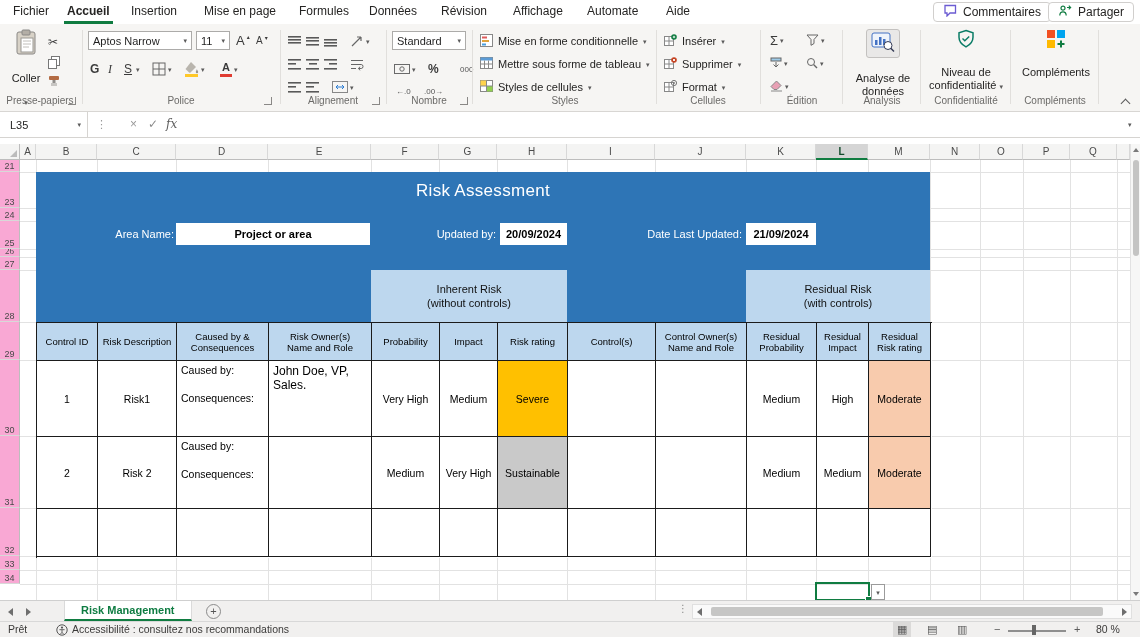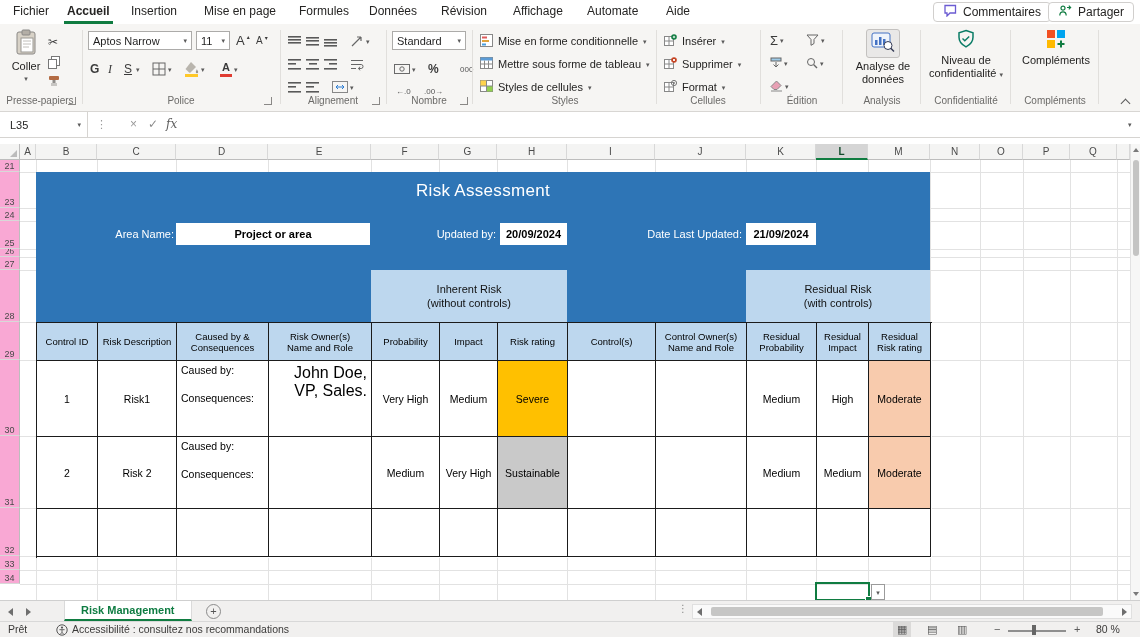--- a/index.html
+++ b/index.html
@@ -10,21 +10,21 @@
 #menubar{position:absolute;left:0;top:0;width:1140px;height:24px;background:#fff;z-index:8}
 .mtab{position:absolute;top:0;height:24px;line-height:23px;font-size:12px;color:#252423;padding:0 3px;cursor:default}
 .mtab.active{font-weight:700;border-bottom:3px solid #107C41}
 .topbtn{position:absolute;top:2px;height:20px;border:1px solid #D1CFCD;border-radius:4px;background:#fff;
   display:flex;align-items:center;gap:6px;padding:0 9px;font-size:12px;color:#252423}
 
 #ribbon{position:absolute;left:0;top:24px;width:1140px;height:88px;background:#F6F5F3;border-bottom:1px solid #D8D6D3;z-index:8}
 .gsep{position:absolute;top:6px;height:74px;width:1px;background:#E1DFDC}
 .glabel{position:absolute;top:70px;height:14px;font-size:10px;color:#6b6a68;text-align:center;line-height:14px;white-space:nowrap}
 .launcher{position:absolute;width:8px;height:8px;border-right:1.5px solid #8a8886;border-bottom:1.5px solid #8a8886}
-.bigbtn{position:absolute;display:flex;flex-direction:column;align-items:center;gap:2px;font-size:11px;color:#252423;text-align:center;line-height:13px}
+.bigbtn{position:absolute;display:flex;flex-direction:column;align-items:center;gap:14px;font-size:11px;color:#252423;text-align:center;line-height:13px}
 .rowbtn{position:absolute;height:20px;display:flex;align-items:center;gap:5px;font-size:11px;color:#252423;white-space:nowrap}
 .combo{position:absolute;height:19px;background:#fff;border:1px solid #ACABA9;display:flex;align-items:center;justify-content:space-between;padding:0 4px;font-size:11px;color:#1f1f1f}
 .icbtn{position:absolute;height:18px;display:flex;align-items:center;justify-content:center;gap:2px;font-size:12px;color:#3b3b3b}
 .caret{font-size:7px;color:#5a5a5a;line-height:1}
 .gB{font-weight:700}
 .gI{font-style:italic;font-family:"Liberation Serif",serif}
 .gU{text-decoration:underline}
 .colorbar{display:block;width:12px;height:3px;margin-top:1px}
 .lines{width:13px;height:11px;background-repeat:no-repeat}
 .al-l{background-image:linear-gradient(#595959,#595959),linear-gradient(#595959,#595959),linear-gradient(#595959,#595959);
@@ -68,21 +68,21 @@
 
 #rtable{position:absolute;left:36px;top:322px;width:896px;height:236px;display:grid;
   grid-template-columns:61px 79px 92px 103px 68px 58px 70px 88px 91px 70px 52px 62px;
   grid-template-rows:38px 76px 72px 48px;z-index:3;background:#fff;
   border-left:1px solid #1b1b1b;border-top:1px solid #1b1b1b;font-size:10.5px;color:#000}
 .tc{border-right:1px solid #1b1b1b;border-bottom:1px solid #1b1b1b;display:flex;align-items:center;justify-content:center;
   text-align:center;overflow:hidden;padding:1px}
 .th{background:#BDD7EE;font-size:9.5px;line-height:11px;white-space:pre-line}
 .cause{flex-direction:column;align-items:flex-start;justify-content:flex-start;text-align:left;padding:3px 4px}
 .cons{margin-top:16px}
-.owner{align-items:flex-start;justify-content:flex-start;text-align:right;padding:3px 4px;font-size:16px}
+.owner{align-items:flex-start;justify-content:flex-start;text-align:left;padding:3px 4px;font-size:12px}
 .sev{background:#FFC000}
 .sus{background:#C9C9C9}
 .mod{background:#F8CBAD}
 
 #sel{position:absolute;left:815px;top:582px;width:55px;height:19px;border:2px solid #107C41;z-index:6}
 #sel:after{content:"";position:absolute;right:-4px;bottom:-4px;width:5px;height:5px;background:#107C41;border:1px solid #fff}
 #seldd{position:absolute;left:871px;top:584px;width:14px;height:16px;background:#fff;border:1px solid #9b9b9b;z-index:6;
   display:flex;align-items:center;justify-content:center}
 
 #vscroll{position:absolute;left:1130px;top:144px;width:10px;height:456px;background:#F7F7F6;border-left:1px solid #E2E2E2;z-index:5}

